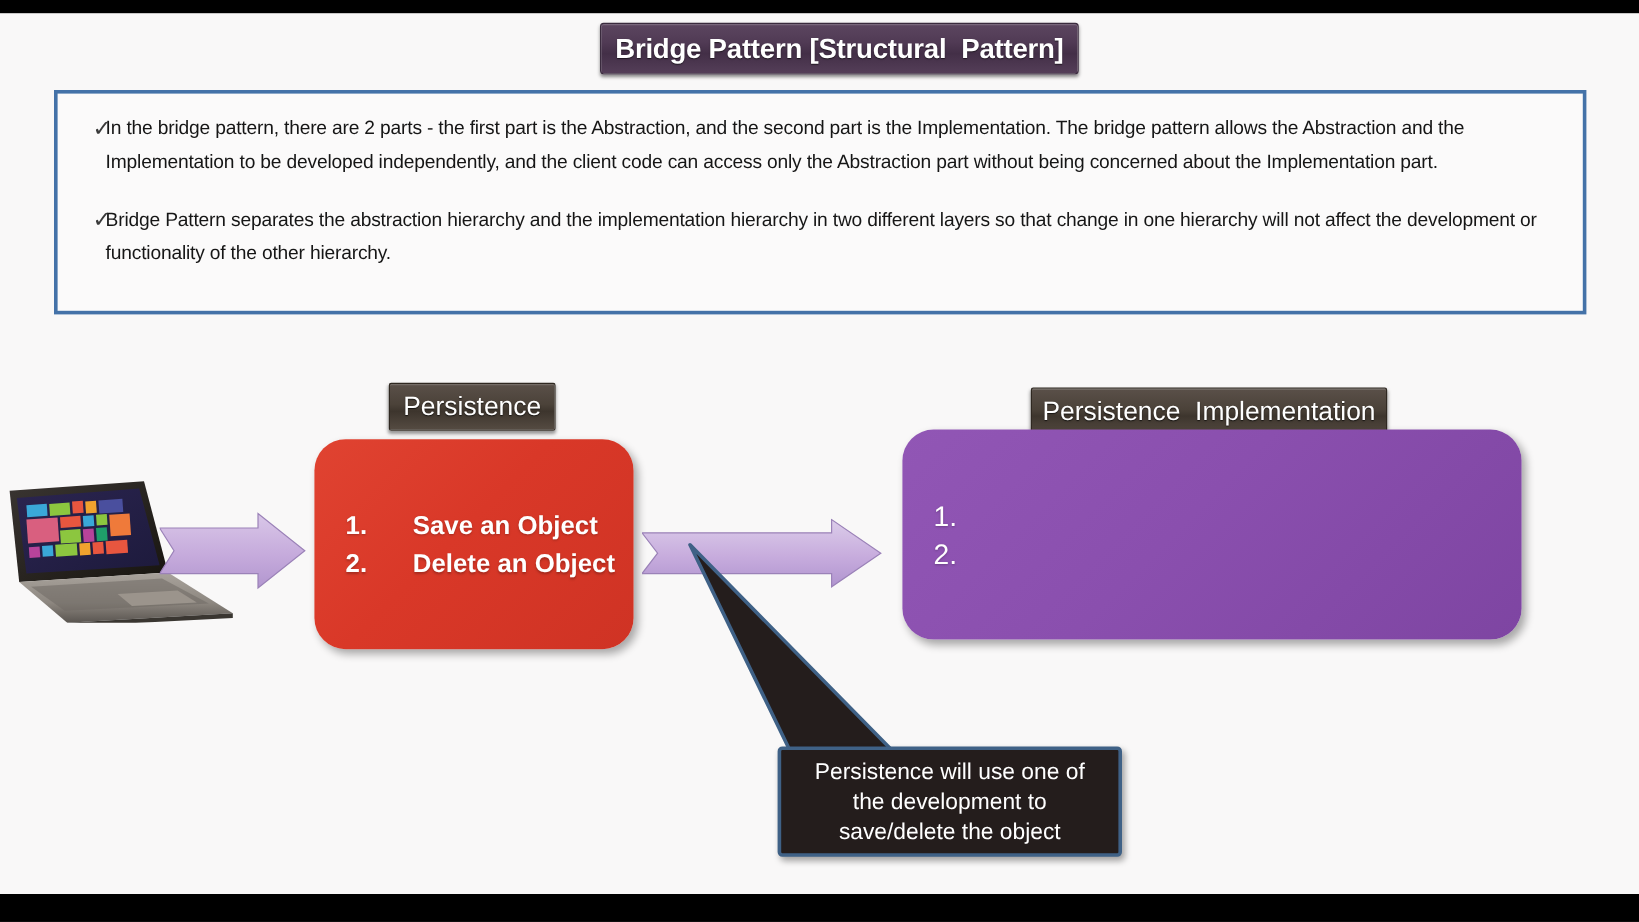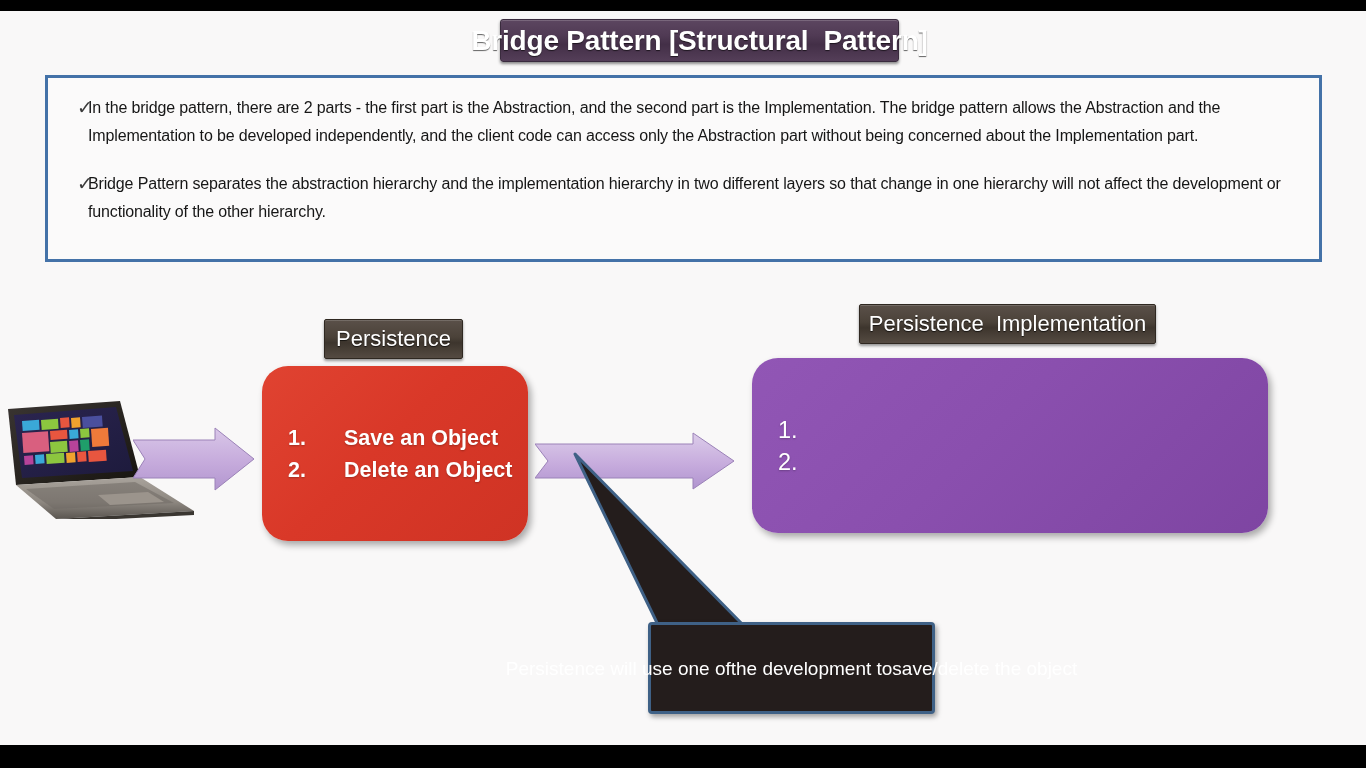--- a/index.html
+++ b/index.html
@@ -30,21 +30,21 @@
     left:500px; top:8px;
     width:399px; height:43px;
     background:linear-gradient(to bottom,#5c4660 0%,#503a54 38%,#432f47 60%,#543e58 100%);
     border:1px solid #3a2b3e;
     border-radius:3px;
     box-shadow:0 2px 3px rgba(0,0,0,.45), inset 0 1px 0 rgba(255,255,255,.18);
     display:flex; align-items:center; justify-content:center;
   }
   #title-banner span {
     color:#ffffff;
-    font-size:28px;
+    font-size:23px;
     font-weight:bold;
     letter-spacing:-0.2px;
     text-shadow:0 1px 1px rgba(0,0,0,.6);
     white-space:pre;
   }
 
   
   #desc-panel {
     position:absolute;
     left:45px; top:64px;
@@ -83,21 +83,21 @@
     display:flex; align-items:center; justify-content:center;
     padding:0 16px;
   }
   .chip span {
     color:#ffffff;
     font-size:22px;
     text-shadow:0 1px 1px rgba(0,0,0,.7);
     white-space:pre;
   }
   #chip-persistence { left:324px; top:308px; width:139px; }
-  #chip-persistence-impl { left:859px; top:293px; width:297px; }
+  #chip-persistence-impl { left:859px; top:312px; width:297px; }
 
   
   .big-box {
     position:absolute;
     border-radius:26px;
     box-shadow:3px 4px 7px rgba(0,0,0,.33);
     display:flex; align-items:center;
   }
   #box-persistence {
     left:262px; top:355px; width:266px; height:175px;
@@ -127,21 +127,21 @@
 
   
   #callout-tail { position:absolute; left:565px; top:440px; width:260px; height:185px; }
   #callout-box {
     position:absolute;
     left:648px; top:611px; width:287px; height:92px;
     background:#241d1c;
     border:3px solid #3f6186;
     border-radius:4px;
     box-shadow:2px 3px 5px rgba(0,0,0,.35);
-    display:flex; 
+    display:flex; flex-direction:column;
     align-items:center; justify-content:center;
   }
   #callout-box .line {
     color:#ffffff;
     font-size:19px;
     line-height:25px;
     white-space:pre;
   }
 
   

